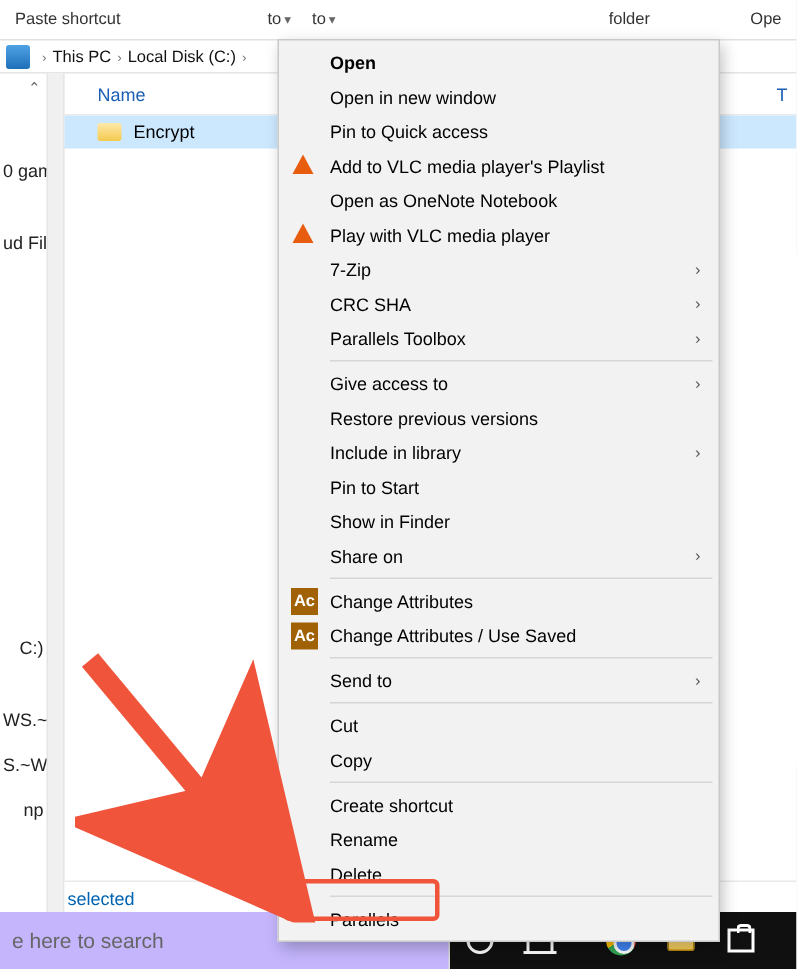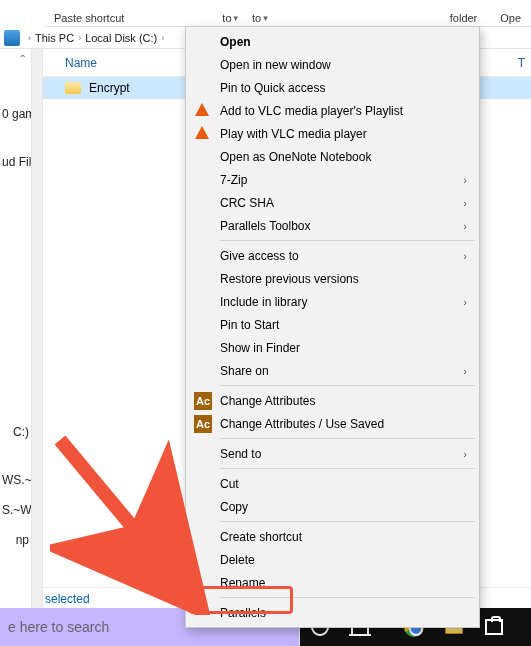--- a/index.html
+++ b/index.html
@@ -10,27 +10,25 @@
     width: 531px;
     height: 646px;
     overflow: hidden;
     position: relative;
     color: #000;
   }
   
   .ribbon {
     height: 27px;
     display: flex;
-    align-items: flex-end;
     font-size: 11px;
     color: #333;
     border-bottom: 1px solid #e1e1e1;
     padding-left: 6px;
     white-space: nowrap;
-    margin-left: 44px;
   }
   .ribbon .rb-item { display: inline-flex; align-items: center; margin-right: 6px; padding: 2px 4px; }
   .ribbon .chev { font-size: 9px; color: #666; margin-left: 2px; }
   .ribbon .gap1 { width: 84px; display:inline-block; }
   .ribbon .gap2 { width: 168px; display:inline-block; }
   
   .breadcrumb {
     height: 22px;
     display: flex;
     align-items: center;
@@ -239,27 +237,27 @@
       <span>Open in new window</span>
     </div>
   <div class="mi">
       <span>Pin to Quick access</span>
     </div>
   <div class="mi">
       <span class="ico-vlc"></span>
       <span>Add to VLC media player's Playlist</span>
     </div>
   <div class="mi">
+      <span>Open as OneNote Notebook</span>
+    </div>
+  <div class="mi">
       <span class="ico-vlc"></span>
       <span>Play with VLC media player</span>
     </div>
   <div class="mi">
-      <span>Open as OneNote Notebook</span>
-    </div>
-  <div class="mi">
       <span>7-Zip</span>
       <span class="arrow">›</span>
     </div>
   <div class="mi">
       <span>CRC SHA</span>
       <span class="arrow">›</span>
     </div>
   <div class="mi">
       <span>Parallels Toolbox</span>
       <span class="arrow">›</span>
@@ -305,24 +303,24 @@
       <span>Cut</span>
     </div>
   <div class="mi">
       <span>Copy</span>
     </div>
   <div class="sep"></div>
   <div class="mi">
       <span>Create shortcut</span>
     </div>
   <div class="mi">
+      <span>Rename</span>
+    </div>
+  <div class="mi">
       <span>Delete</span>
-    </div>
-  <div class="mi">
-      <span>Rename</span>
     </div>
   <div class="sep"></div>
   <div class="mi">
       <span>Parallels</span>
     </div>
 </div>
 
 <div class="hl-box" style="left:189px; top:586px; width:104px; height:28px;"></div>
 <svg class="arrow-svg" style="left:50px; top:430px;" width="170" height="185">
   <defs>

